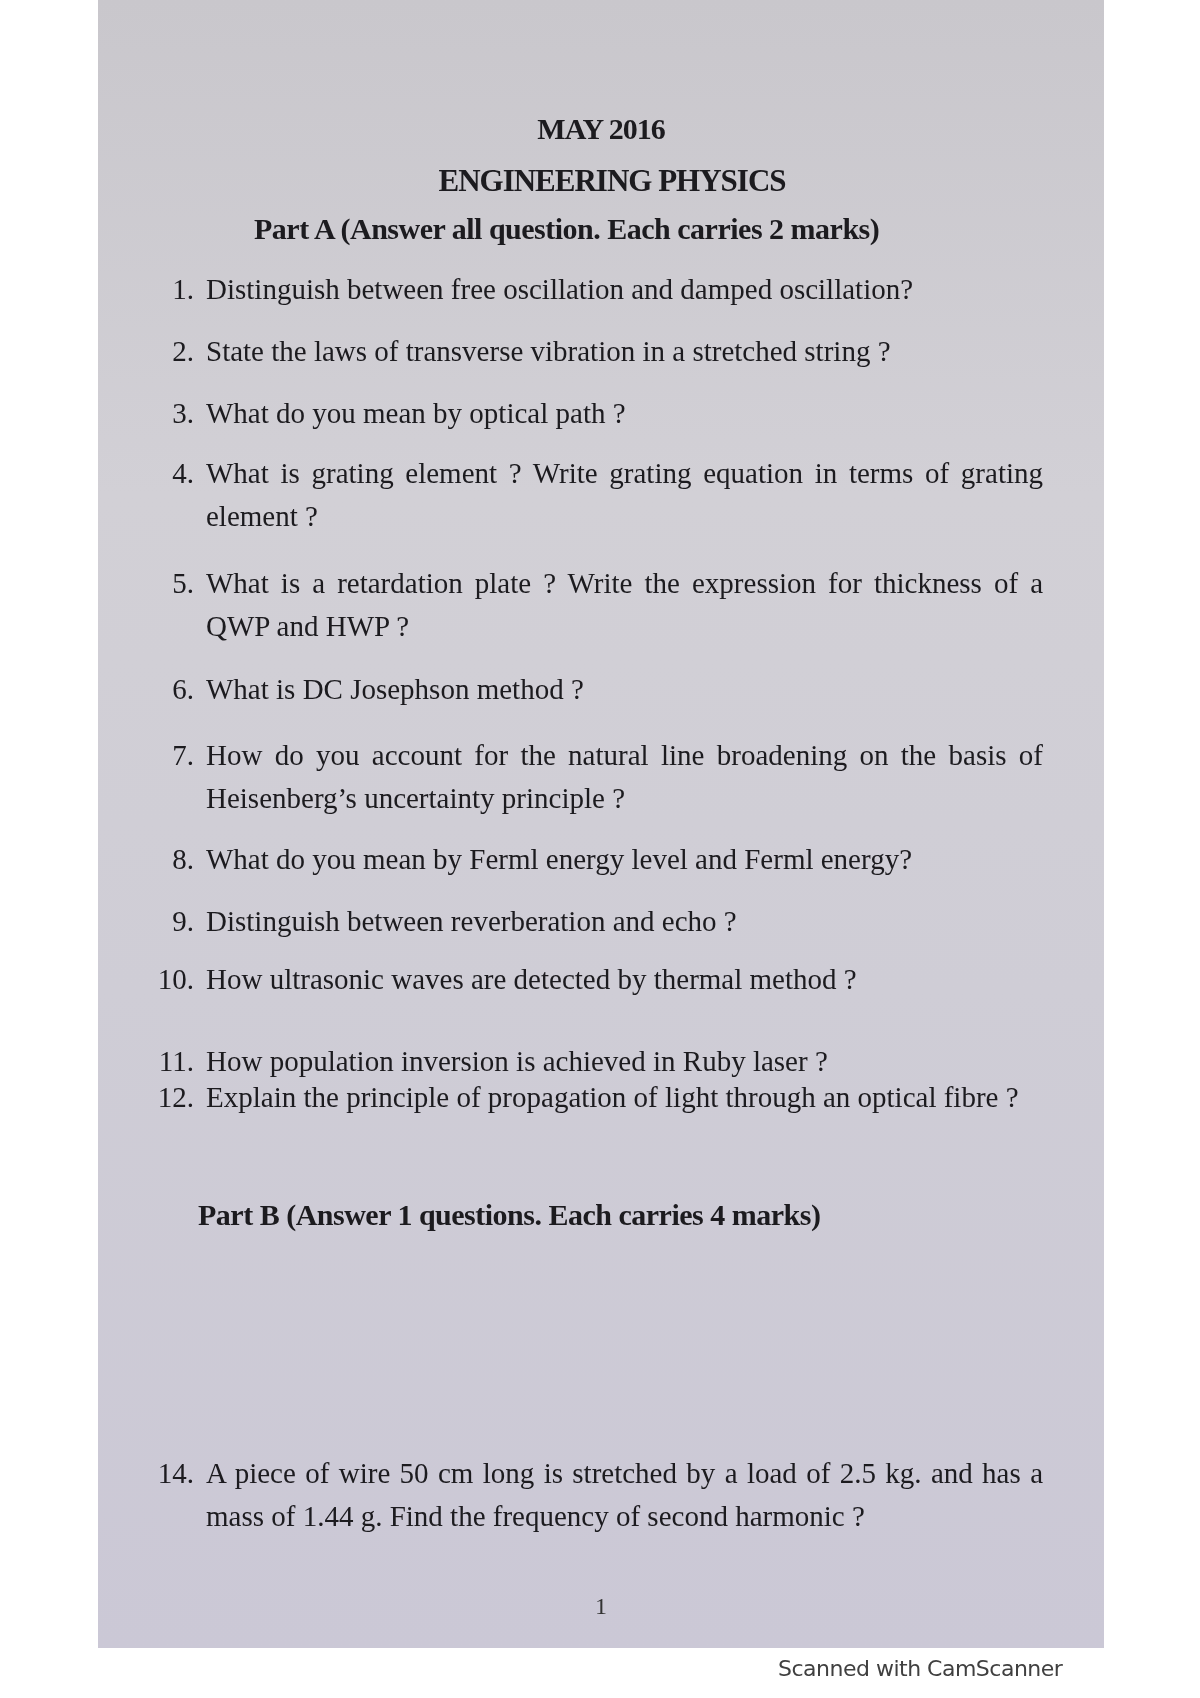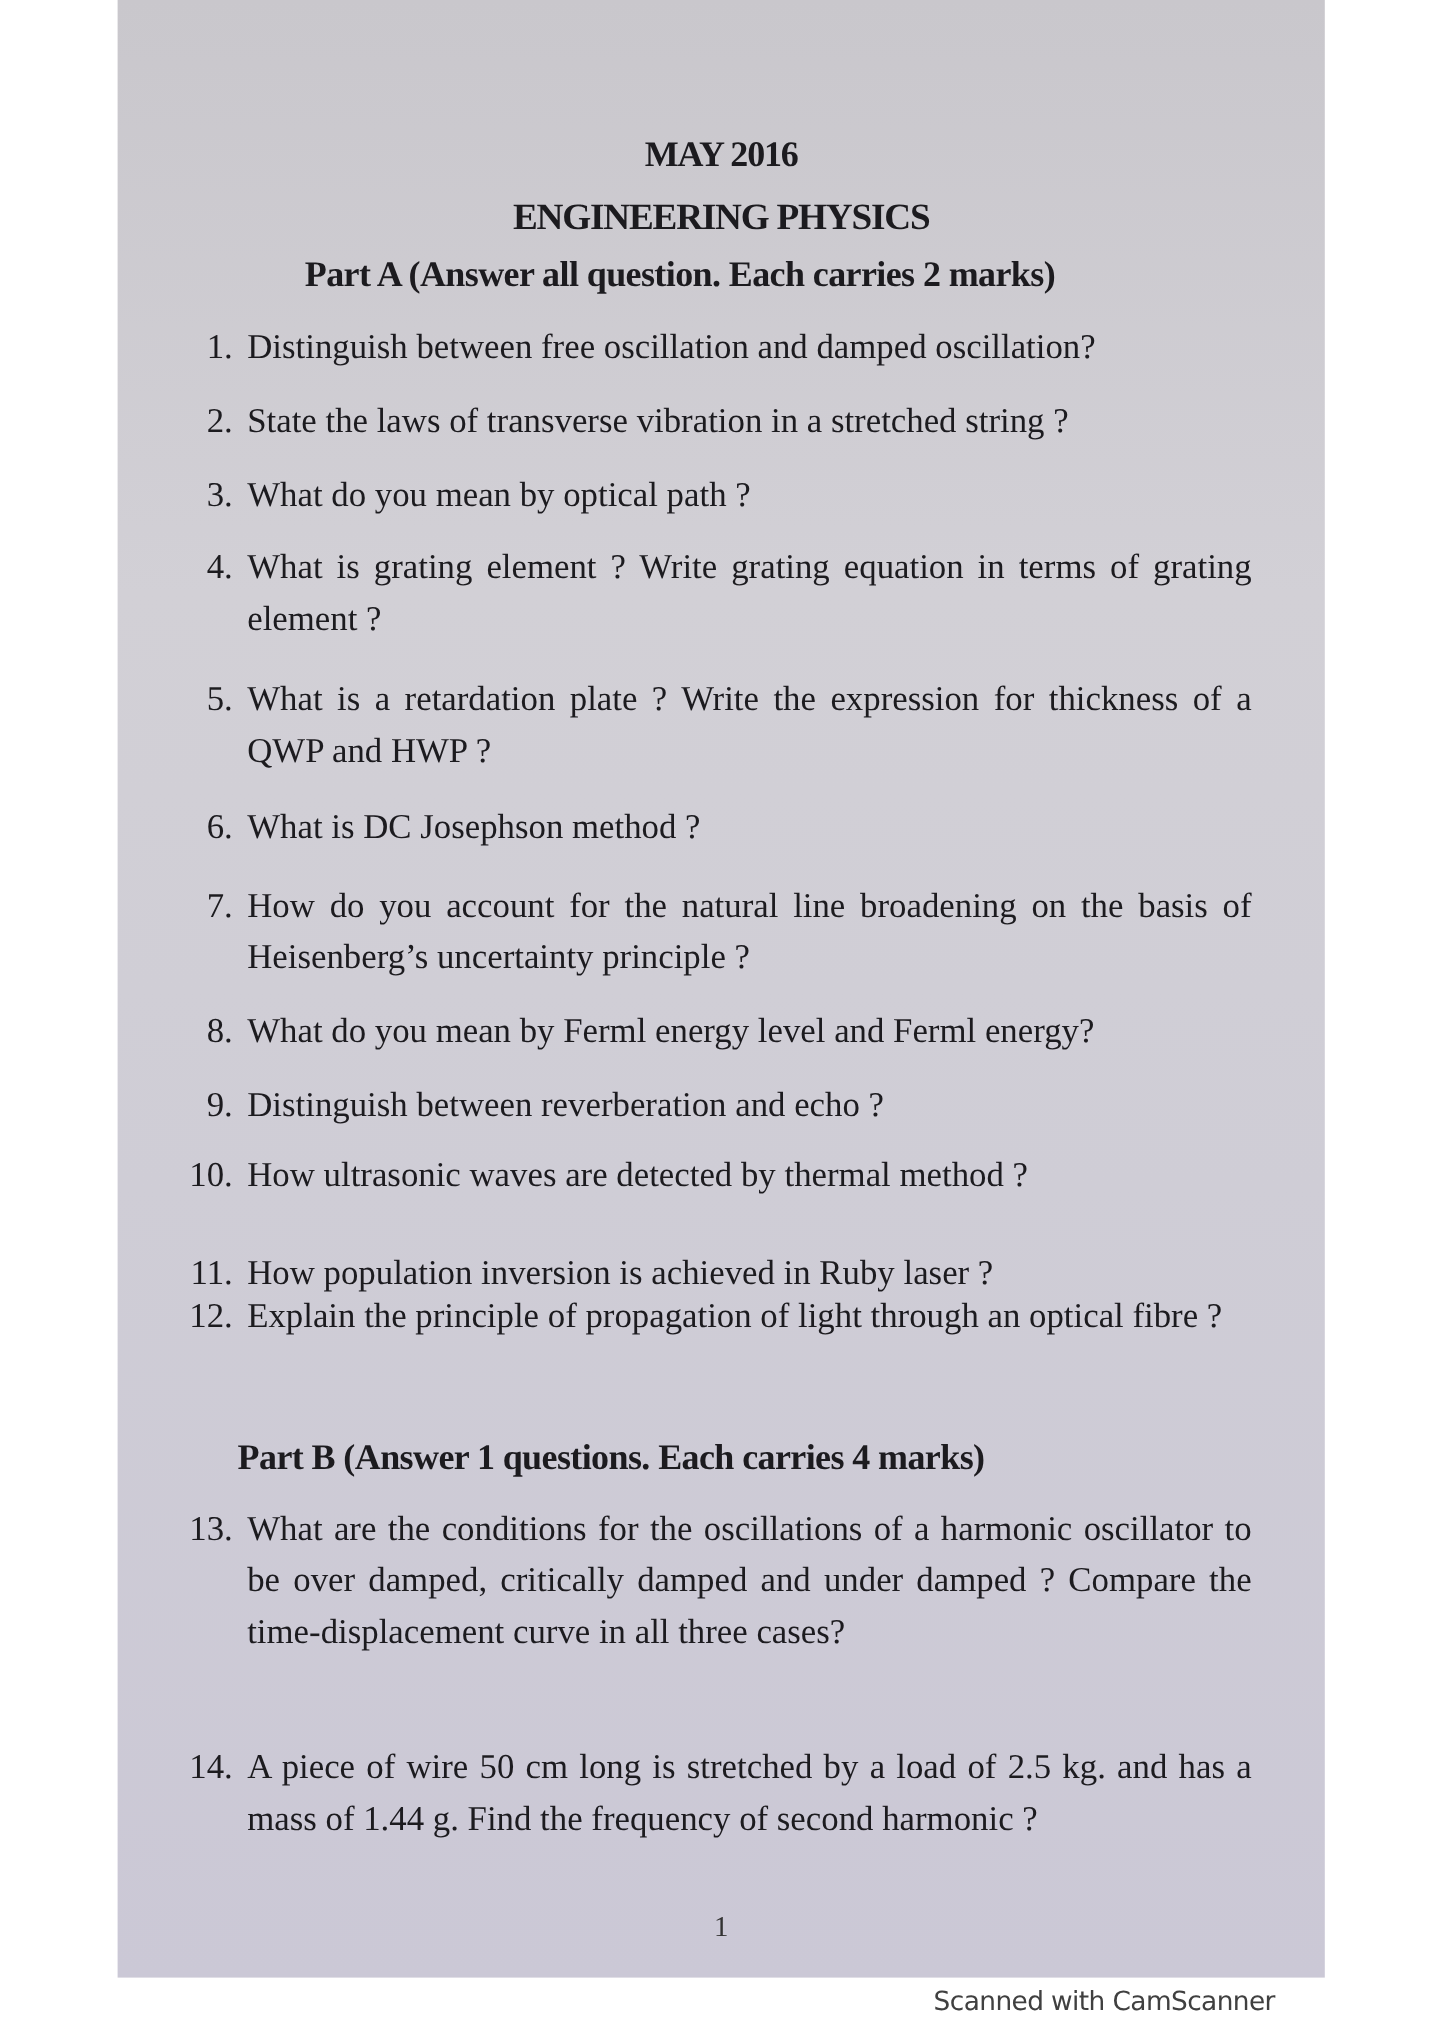--- a/index.html
+++ b/index.html
@@ -7,21 +7,21 @@
     width: 1200px; height: 1698px; background: #ffffff; position: relative; overflow: hidden;
     font-family: "Liberation Serif", "DejaVu Serif", serif;
   }
   .page {
     position: absolute; left: 98px; top: 0; width: 1006px; height: 1648px;
     background: linear-gradient(180deg, #c9c7cc 0%, #d2d0d6 30%, #cfcdd6 60%, #cbc8d6 100%);
     color: #1c1b1f;
   }
   .title { position: absolute; left: 0; width: 100%; text-align: center; font-weight: bold; }
   .t1 { top: 96px; font-size: 30px; letter-spacing: -1px; margin-top: 16px; }
-  .t2 { top: 163px; font-size: 31px; letter-spacing: -1px; }
+  .t2 { top: 163px; font-size: 31px; letter-spacing: -1px; padding-left: 11px; }
   .part { position: absolute; font-weight: bold; font-size: 30px; letter-spacing: -0.5px; }
   .partA { left: 108px; top: 212px; margin-left: 48px; }
   .partB { left: 100px; top: 1198px; }
   .q { position: absolute; left: 40px; width: 905px; font-size: 29px; line-height: 43px; }
   .q .num { position: absolute; left: 0; width: 56px; text-align: right; }
   .q .txt { margin-left: 68px; display: block; text-align: justify; }
   .footer-page { position: absolute; left: 0; width: 100%; text-align: center; top: 1593px; font-size: 24px; color: #333; }
   .camscanner {
     position: absolute; left: 778px; top: 1656px; font-size: 22px; color: #404040;
     font-family: "DejaVu Sans", sans-serif; letter-spacing: -0.5px;
@@ -80,24 +80,20 @@
       <span class="num">11.</span>
       <span class="txt">How population inversion is achieved in Ruby laser ?</span>
     </div>
   <div class="q" style="top:1076px">
       <span class="num">12.</span>
       <span class="txt">Explain the principle of propagation of light through an optical fibre ?</span>
     </div>
 
   <div class="part partB">Part B (Answer 1 questions. Each carries 4 marks)</div>
 
-  <div class="q" style="top:1253px">
-      <span class="num">13.</span>
-      <span class="txt">What are the conditions for the oscillations of a harmonic oscillator to be over damped, critically damped and under damped ? Compare the time-displacement curve in all three cases?</span>
-    </div>
   <div class="q" style="top:1452px">
       <span class="num">14.</span>
       <span class="txt">A piece of wire 50 cm long is stretched by a load of 2.5 kg. and has a mass of 1.44 g. Find the frequency of second harmonic ?</span>
     </div>
 
   <div class="footer-page">1</div>
 </div>
 
 <div class="camscanner">Scanned with CamScanner</div>
 

